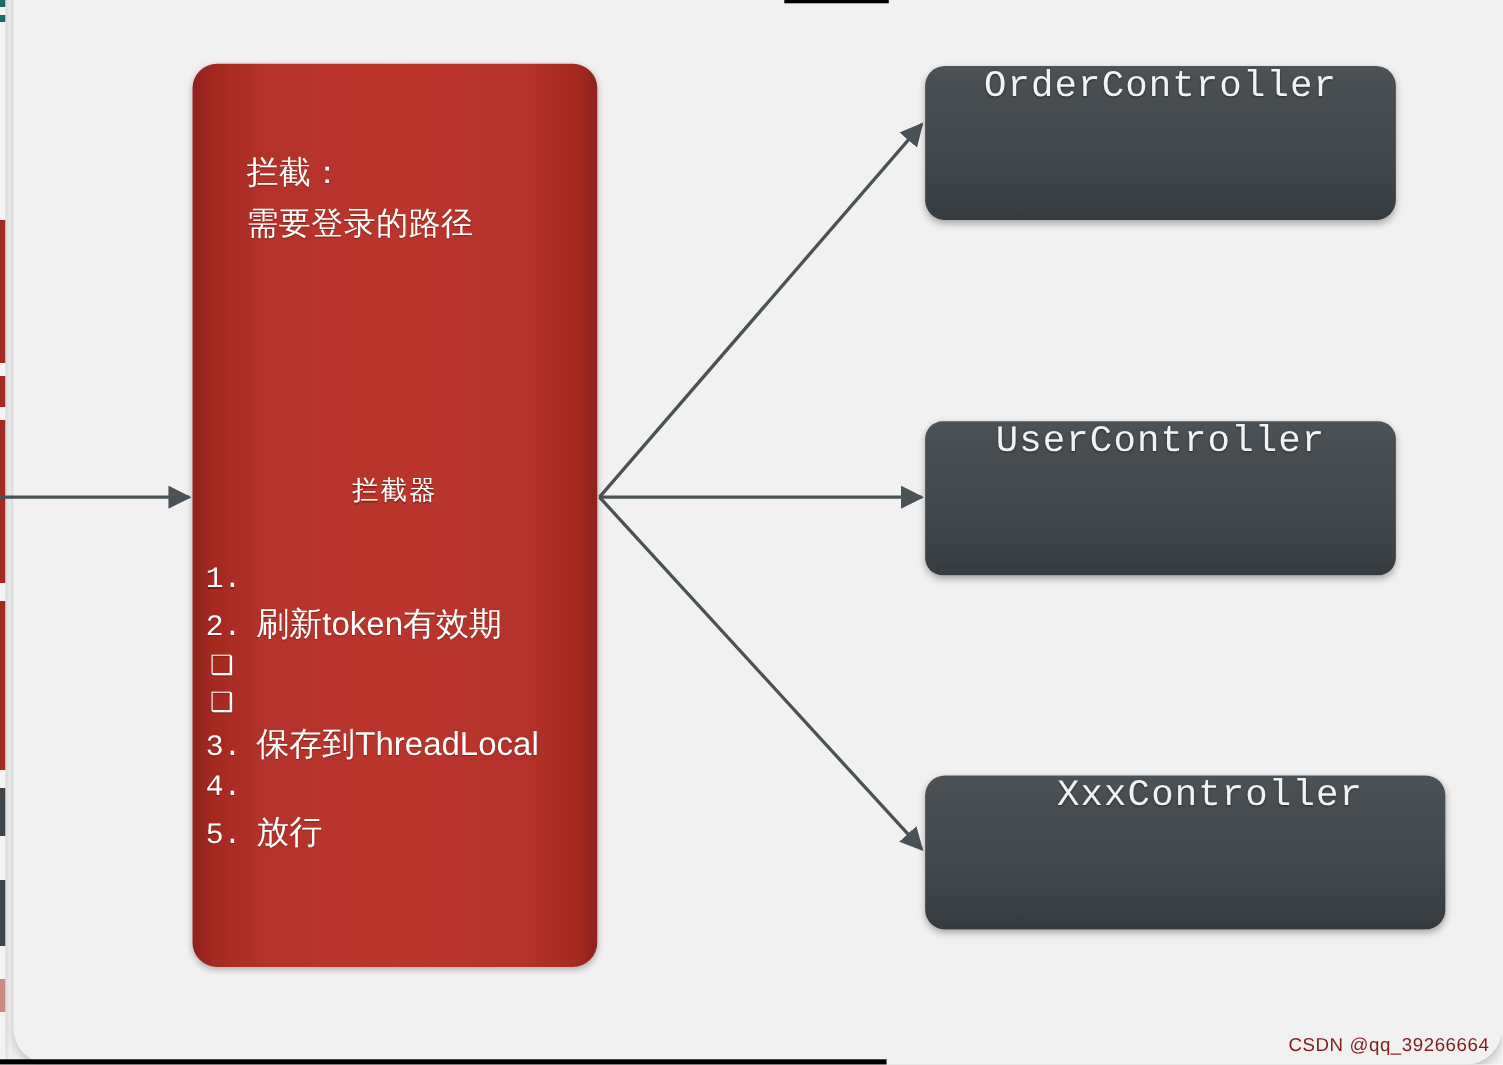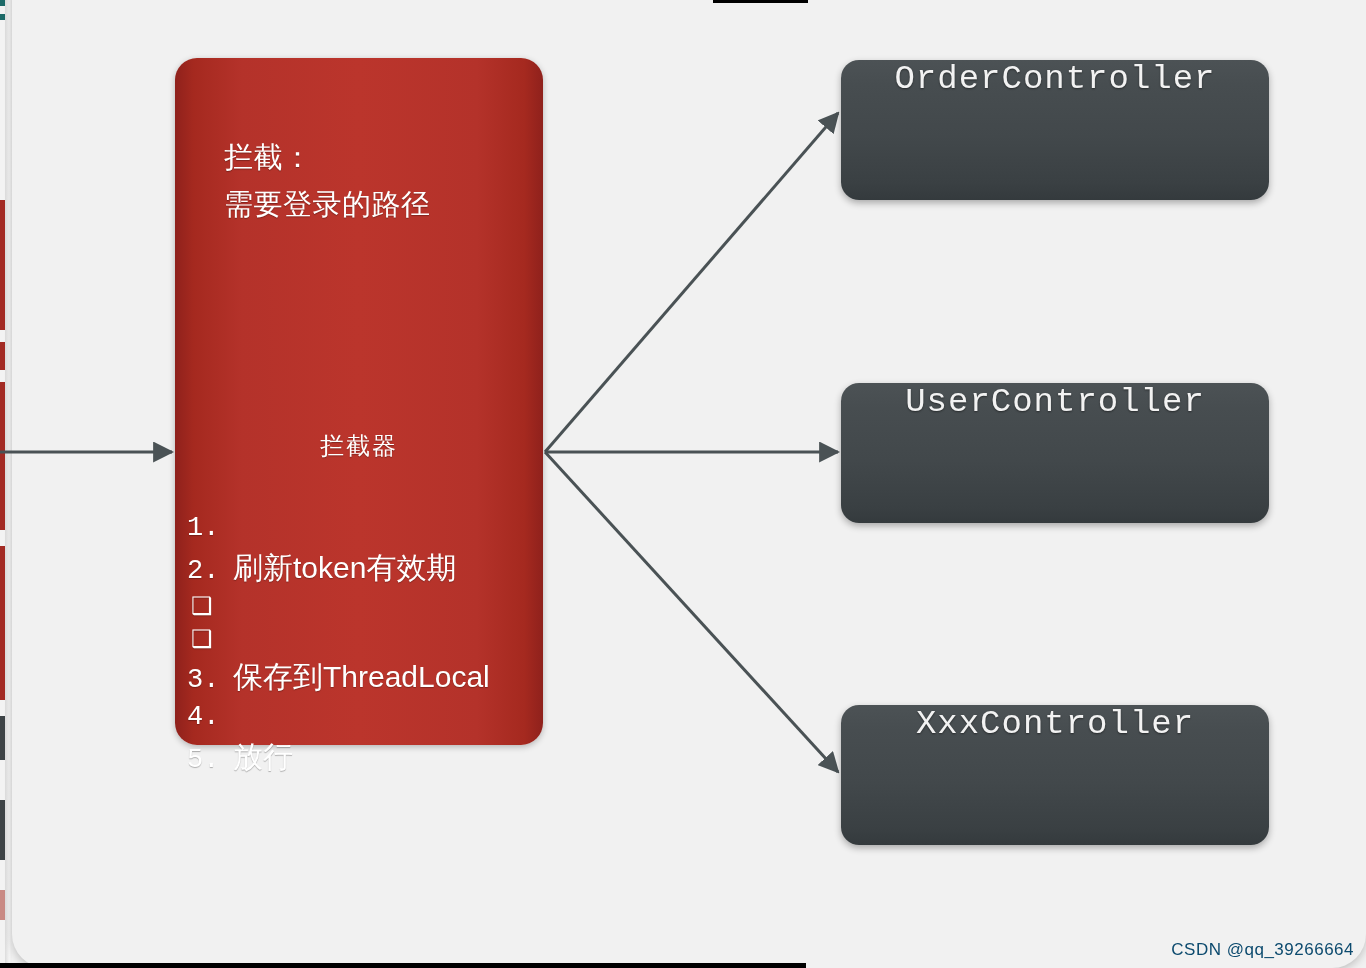--- a/index.html
+++ b/index.html
@@ -99,21 +99,21 @@
     z-index: 6;
     pointer-events: none;
   }
 
   
   .interceptor-box {
     position: absolute;
     left: 175px;
     top: 58px;
     width: 368px;
-    height: 687px;
+    height: 821px;
     border-radius: 22px;
     background:
       linear-gradient(to right,
         #8f211c 0%, #a5291f 5%, #b4322a 18%,
         #bb352c 50%,
         #b4322a 82%, #a5291f 95%, #8f211c 100%);
     box-shadow: 0 2px 6px rgba(0,0,0,0.25);
     z-index: 10;
     color: #ffffff;
   }
@@ -187,30 +187,30 @@
     z-index: 10;
   }
   .controller-label {
     color: #f2f2f2;
     font-family: "Liberation Mono", monospace;
     font-size: 34px;
     letter-spacing: 1px;
     text-shadow: 0 1px 2px rgba(0,0,0,0.45);
   }
   #ctrl-0 { left: 841px; top: 60px; }
-  #ctrl-1 { left: 841px; top: 383px; }
-  #ctrl-2 { left: 841px; top: 705px; }
+  #ctrl-1 { left: 841px; top: 383px; border-radius: 16px; }
+  #ctrl-2 { left: 841px; top: 705px; padding-left: 45px; }
 
   
   .watermark {
     position: absolute;
     right: 12px;
     bottom: 8px;
     font-size: 17px;
-    color: #0c4a6e;
+    color: #7f1d1d;
     letter-spacing: 0.5px;
     z-index: 30;
     text-align: right;
   }
 </style>
 </head>
 <body>
 
 <div id="stage">
 

